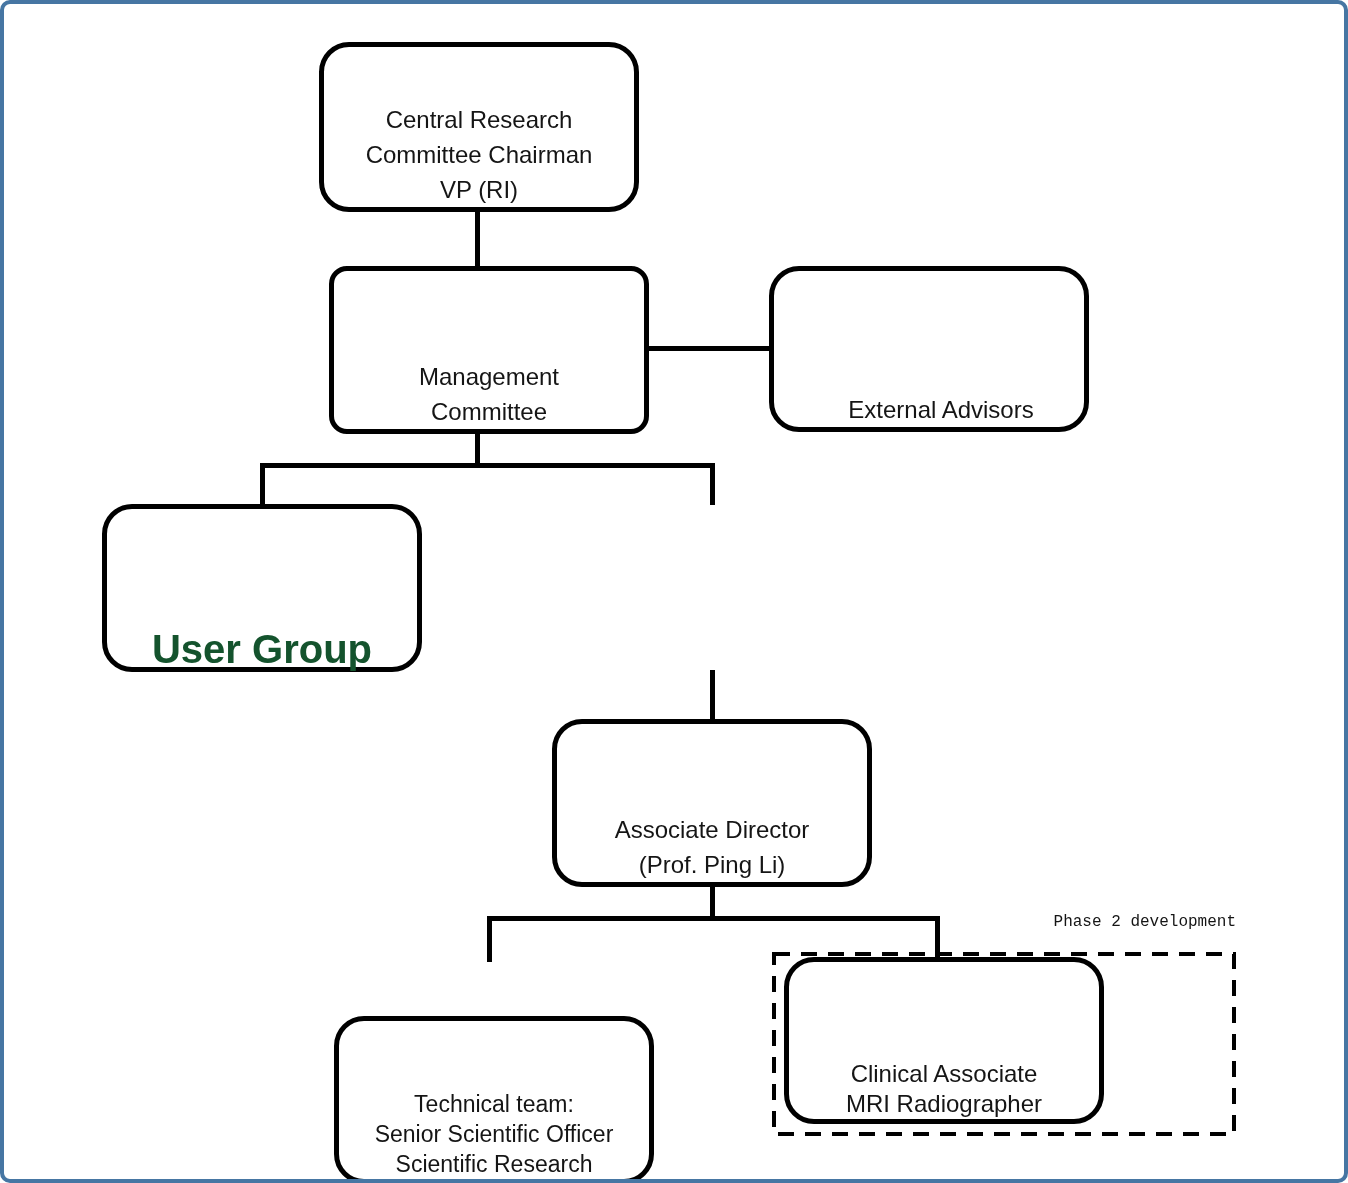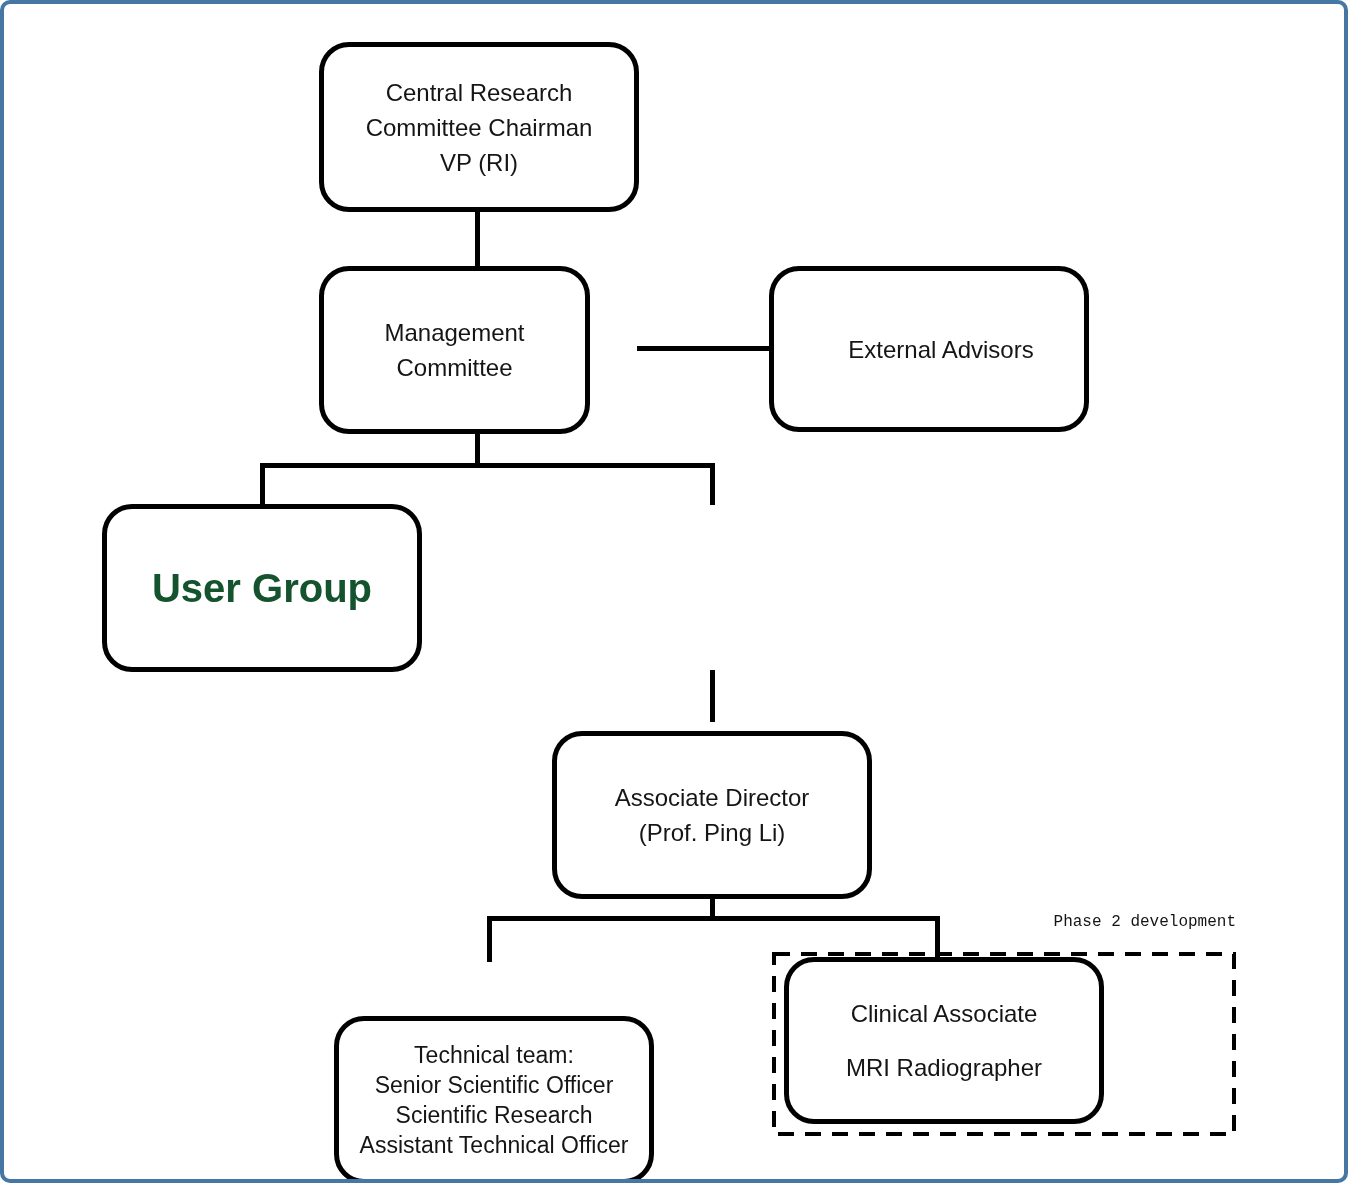--- a/index.html
+++ b/index.html
@@ -16,35 +16,35 @@
     overflow: hidden;
   }
   .node {
     position: absolute;
     box-sizing: border-box;
     background: #ffffff;
     border: 5px solid #000000;
     border-radius: 30px;
     display: flex;
     flex-direction: column;
-    justify-content: center;
+    justify-content: flex-end;
     align-items: center;
     text-align: center;
     font-size: 24px;
     line-height: 35px;
     z-index: 3;
   }
   .node-chairman            { left: 315px; top: 38px;  width: 320px; height: 170px; }
-  .node-management-committee{ left: 315px; top: 262px; width: 271px; height: 168px; }
+  .node-management-committee{ left: 325px; top: 262px; width: 320px; height: 168px; border-radius: 18px; }
   .node-external-advisors   { left: 765px; top: 262px; width: 320px; height: 166px; padding-left: 24px; }
   .node-user-group          { left: 98px;  top: 500px; width: 320px; height: 168px; }
   .node-director            { left: 548px; top: 498px; width: 320px; height: 170px; }
-  .node-associate-director  { left: 548px; top: 715px; width: 320px; height: 168px; margin-top: 12px; }
+  .node-associate-director  { left: 548px; top: 715px; width: 320px; height: 168px; }
   .node-technical-team      { left: 330px; top: 1012px; width: 320px; height: 168px; font-size: 23px; line-height: 30px; }
-  .node-clinical-associate  { left: 780px; top: 953px; width: 320px; height: 167px; line-height: 30px; gap: 24px; }
+  .node-clinical-associate  { left: 780px; top: 953px; width: 320px; height: 167px; line-height: 30px; }
   .node-user-group { color: #14532d; font-weight: bold; font-size: 40px; }
   .line { position: absolute; background: #000000; z-index: 1; }
   .dashed-rect { position: absolute; left: 768px; top: 948px; z-index: 2; }
   .phase2-label {
     position: absolute;
     left: 768px; top: 905px; width: 464px;
     text-align: right;
     font-size: 16px;
     line-height: 26px;
     color: #151515;
@@ -96,21 +96,20 @@
 
   <div class="node node-associate-director">
     <div>Associate Director</div>
     <div>(Prof. Ping Li)</div>
   </div>
 
   <div class="node node-technical-team">
     <div>Technical team:</div>
     <div>Senior Scientific Officer</div>
     <div>Scientific Research</div>
-    <div>Assistant Technical Officer</div>
   </div>
 
   <div class="node node-clinical-associate">
     <div>Clinical Associate</div>
     <div>MRI Radiographer</div>
   </div>
 
 </div>
 
 </body></html>

